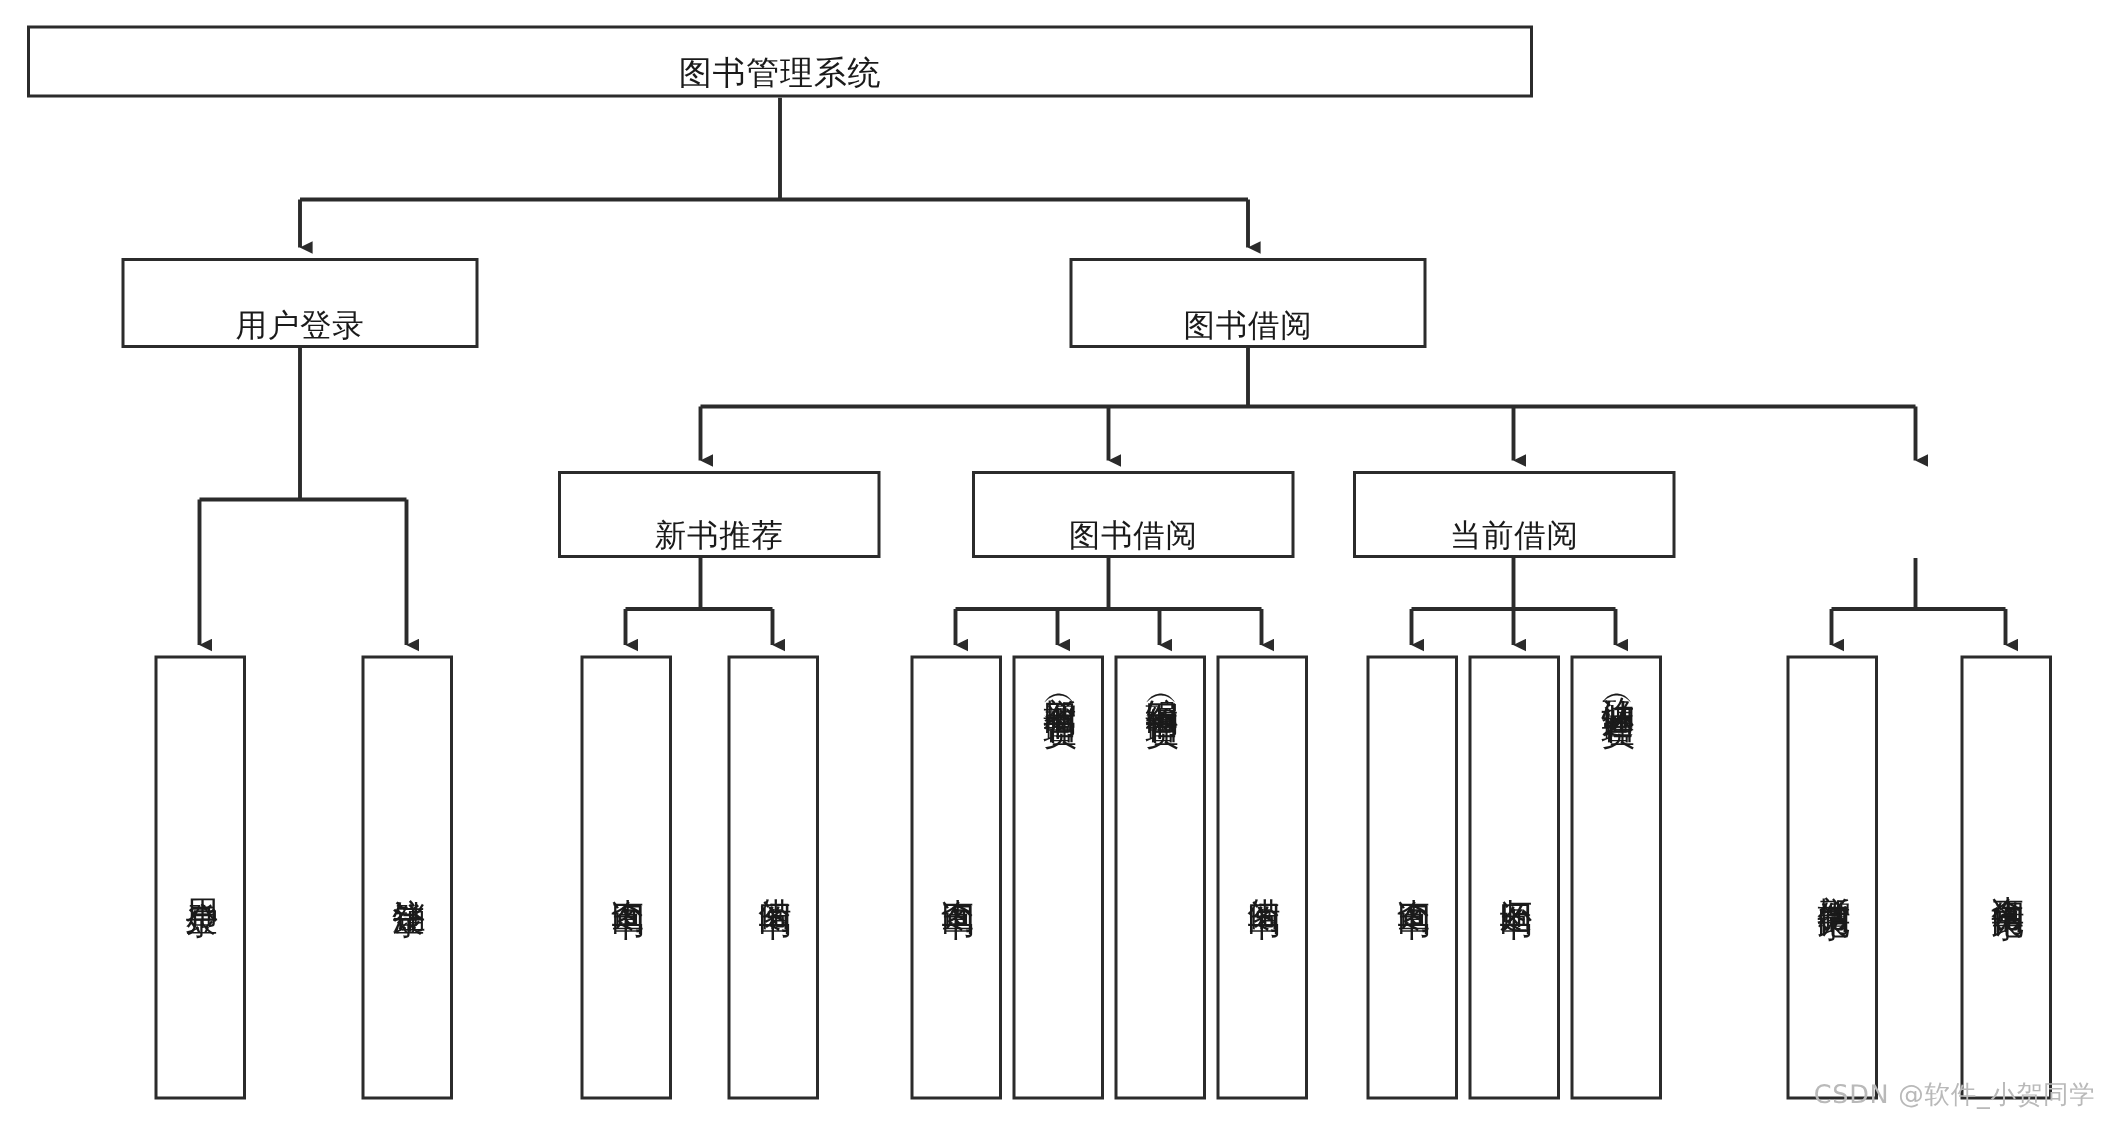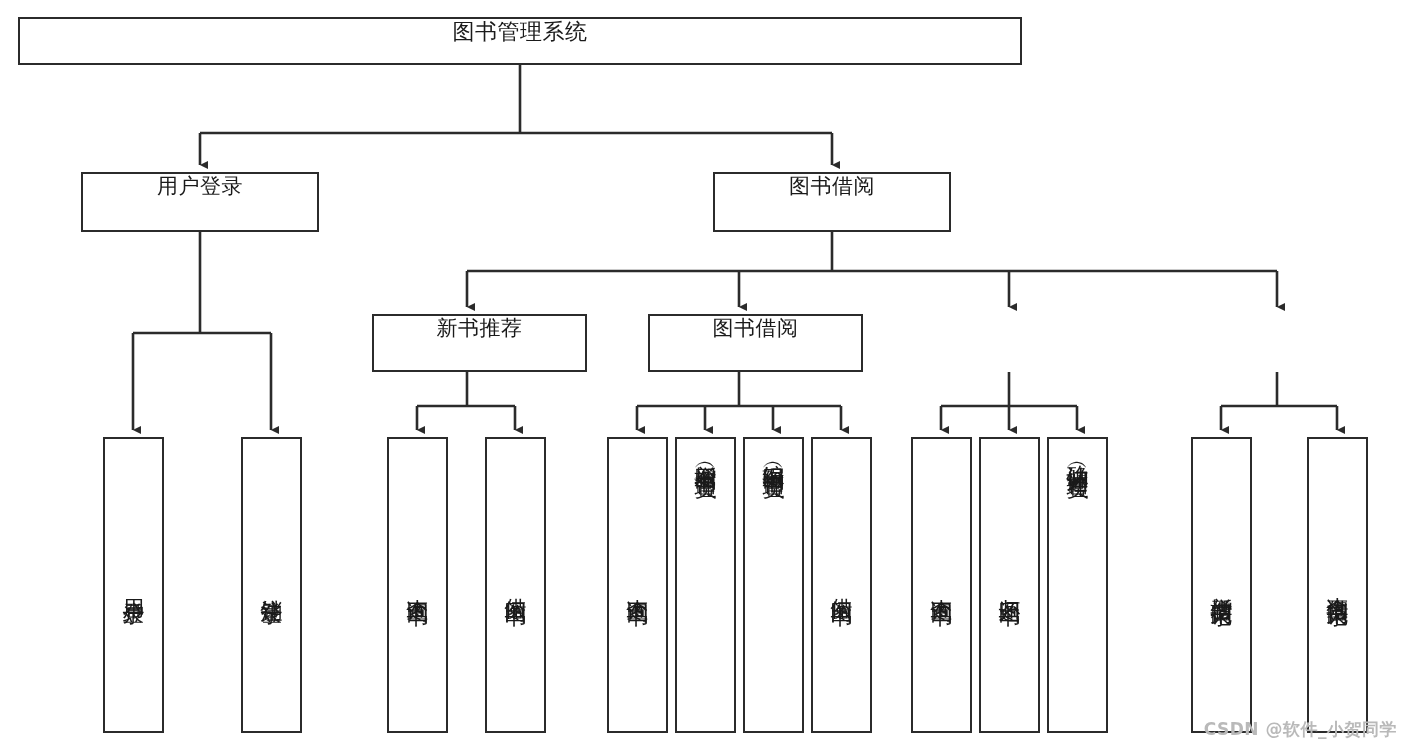--- a/index.html
+++ b/index.html
@@ -25,21 +25,21 @@
     width: 1405px;
     height: 747px;
     pointer-events: none;
   }
   .node {
     position: absolute;
     box-sizing: border-box;
     background: #ffffff;
     border: 2px solid #2b2b2b;
     display: flex;
-    align-items: flex-start;
+    align-items: flex-end;
     justify-content: center;
     color: #1a1a1a;
   }
   .node-label {
     display: block;
     text-align: center;
     line-height: 1.18;
     letter-spacing: 0.5px;
   }
   
@@ -71,21 +71,20 @@
   }
   #watermark {
     position: absolute;
     right: 8px;
     bottom: 6px;
     font-size: 17px;
     color: #b9b9b9;
     letter-spacing: 0.5px;
     white-space: nowrap;
     font-family: "DejaVu Sans", "Liberation Sans", sans-serif;
-    font-weight: bold;
   }
 </style>
 </head>
 <body>
 
 <div id="diagram-root">
 
   <svg id="edge-layer" viewBox="0 0 1405 747" width="1405" height="747" xmlns="http://www.w3.org/2000/svg">
     <defs>
       <marker id="arrowhead" markerWidth="9" markerHeight="9" refX="4.2" refY="8.4" orient="auto" markerUnits="userSpaceOnUse">
@@ -149,20 +148,23 @@
   </div>
 
   <div class="node horiz" style="left:372px; top:314px; width:215px; height:58px;">
     <span class="node-label">新书推荐</span>
   </div>
 
   <div class="node horiz" style="left:648px; top:314px; width:215px; height:58px;">
     <span class="node-label">图书借阅</span>
   </div>
 
+  <div class="node horiz" style="left:902px; top:314px; width:215px; height:58px;">
+    <span class="node-label">当前借阅</span>
+  </div>
 
 
   <div class="node vert center" style="left:103px; top:437px; width:61px; height:296px;">
     <span class="node-label">用户登录</span>
   </div>
   <div class="node vert center" style="left:241px; top:437px; width:61px; height:296px;">
     <span class="node-label">注销登录</span>
   </div>
 
   <div class="node vert center" style="left:387px; top:437px; width:61px; height:296px;">

